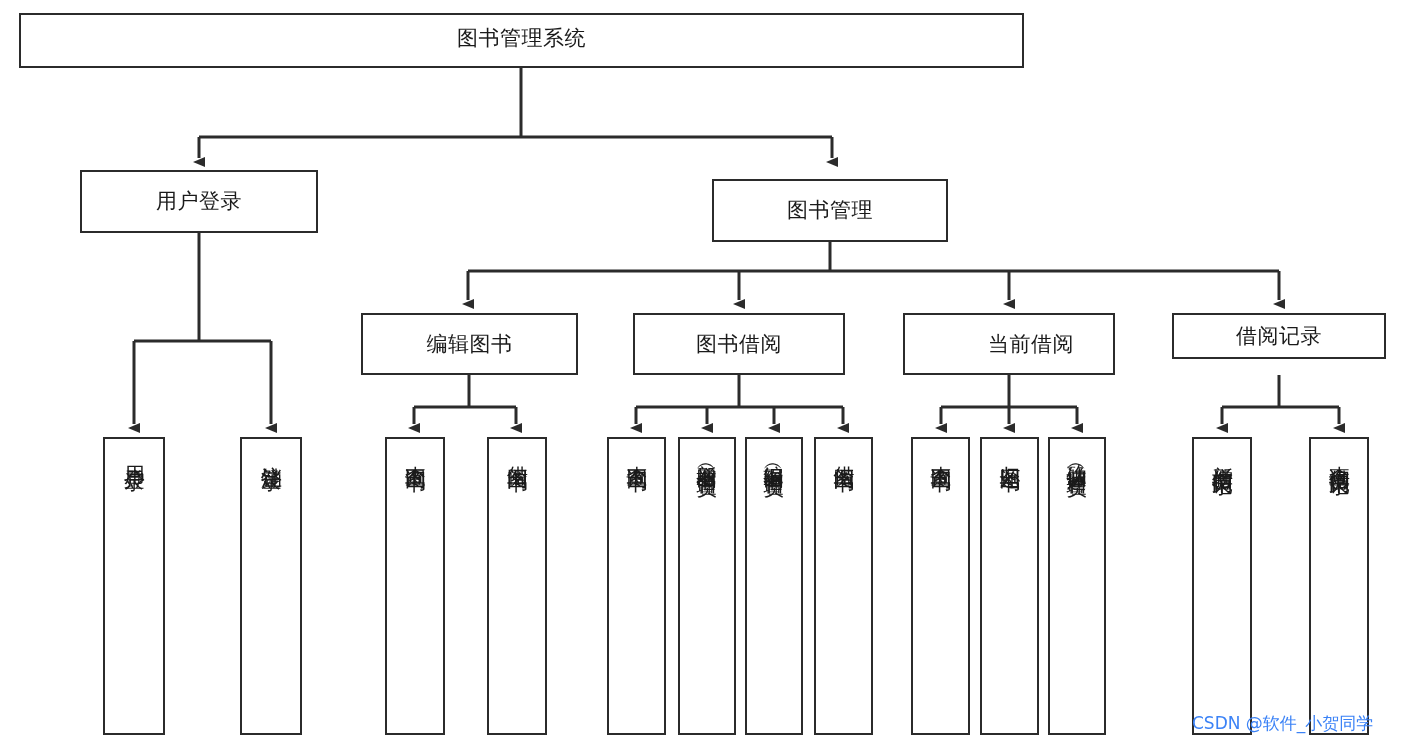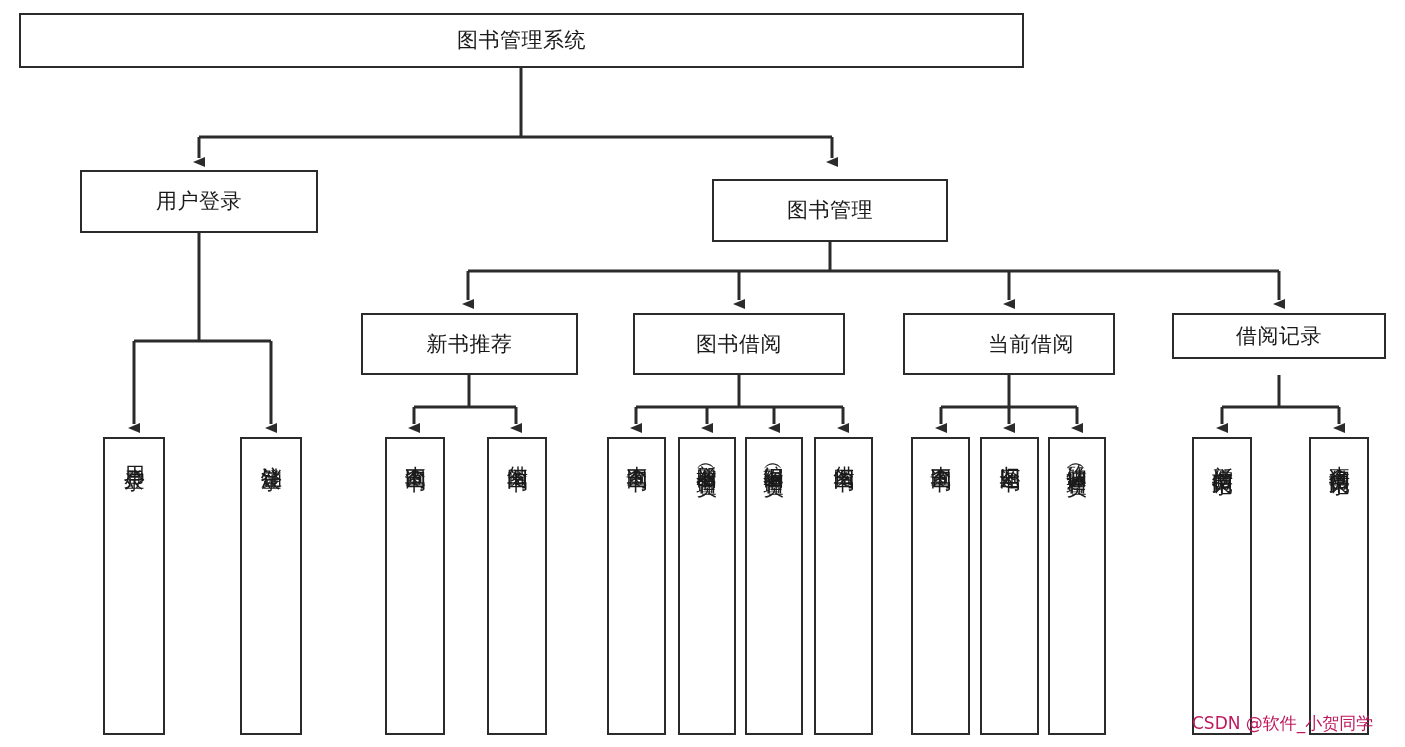--- a/index.html
+++ b/index.html
@@ -66,21 +66,21 @@
     white-space: nowrap;
   }
   .node.vert.tall .label {
     font-size: 20px;
   }
   #watermark {
     position: absolute;
     left: 1192px;
     top: 712px;
     font-size: 17px;
-    color: #be185d;
+    color: #3b82f6;
     white-space: nowrap;
     z-index: 5;
     font-family: "DejaVu Sans", "Liberation Sans", sans-serif;
   }
 </style>
 </head>
 <body>
 
 <div id="canvas">
 
@@ -127,33 +127,33 @@
       <path d="M1009,407 L1009,424" marker-end="url(#arrow)"></path>
       <path d="M1077,407 L1077,424" marker-end="url(#arrow)"></path>
 
       <path d="M1279,375 L1279,407"></path>
       <path d="M1222,407 L1339,407"></path>
       <path d="M1222,407 L1222,424" marker-end="url(#arrow)"></path>
       <path d="M1339,407 L1339,424" marker-end="url(#arrow)"></path>
     </g>
   </svg>
 
-  <div class="node root horiz" style="left:19px; top:13px; width:1005px; height:55px;">
+  <div class="node root horiz" style="left:19px; top:13px; width:1005px; height:55px;font-family:Liberation Mono, monospace;">
     <span class="label">图书管理系统</span>
   </div>
 
   <div class="node horiz" style="left:80px; top:170px; width:238px; height:63px;">
     <span class="label">用户登录</span>
   </div>
   <div class="node horiz" style="left:712px; top:179px; width:236px; height:63px;">
     <span class="label">图书管理</span>
   </div>
 
   <div class="node horiz" style="left:361px; top:313px; width:217px; height:62px;">
-    <span class="label">新书推荐</span>
+    <span class="label">编辑图书</span>
   </div>
   <div class="node horiz" style="left:633px; top:313px; width:212px; height:62px;justify-content:center;">
     <span class="label">图书借阅</span>
   </div>
   <div class="node horiz" style="left:903px; top:313px; width:212px; height:62px;padding-left:44px;">
     <span class="label">当前借阅</span>
   </div>
   <div class="node horiz" style="left:1172px; top:313px; width:214px; height:46px;">
     <span class="label">借阅记录</span>
   </div>

